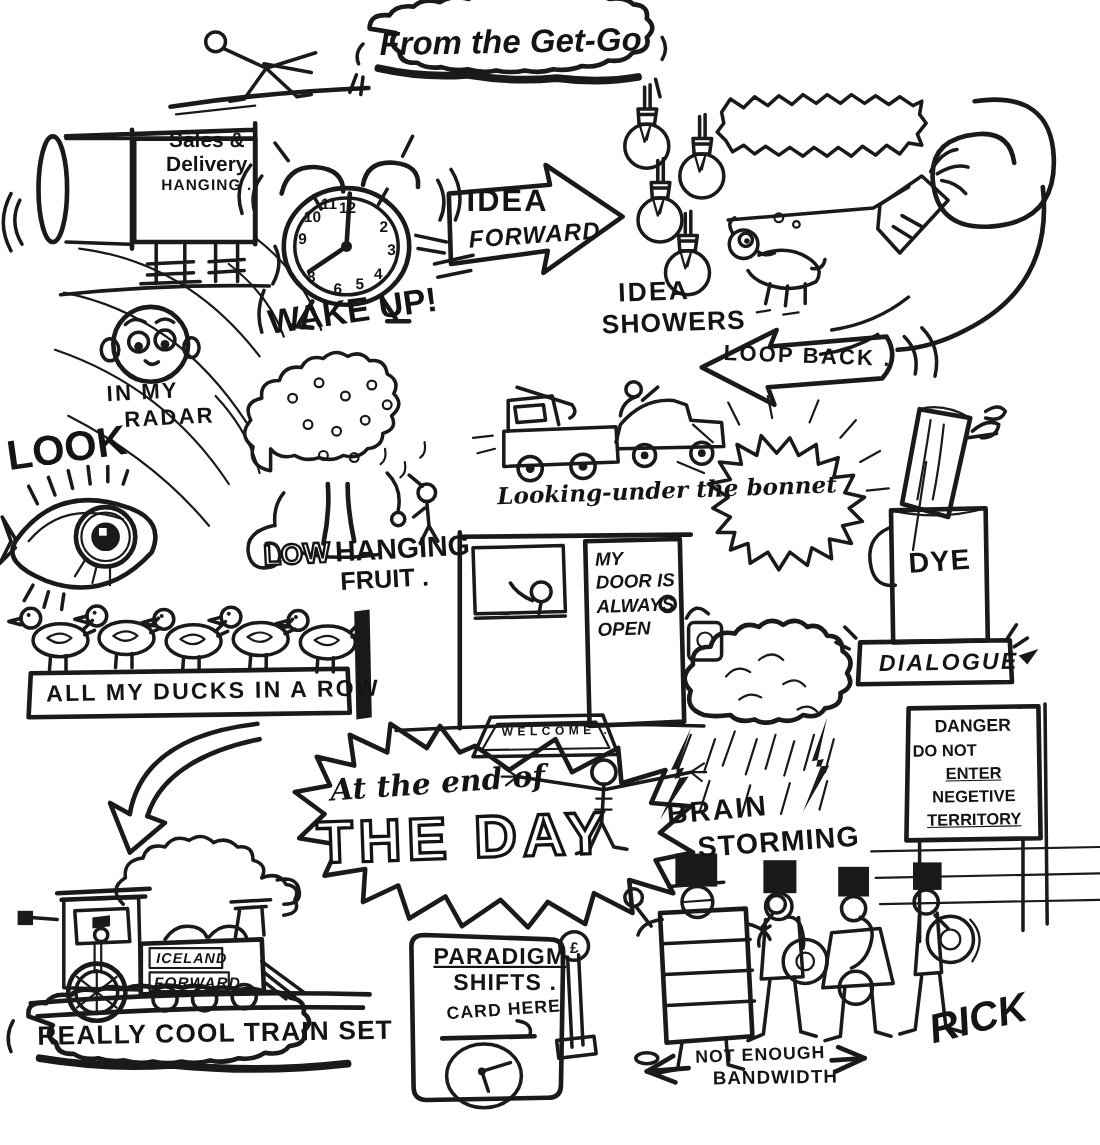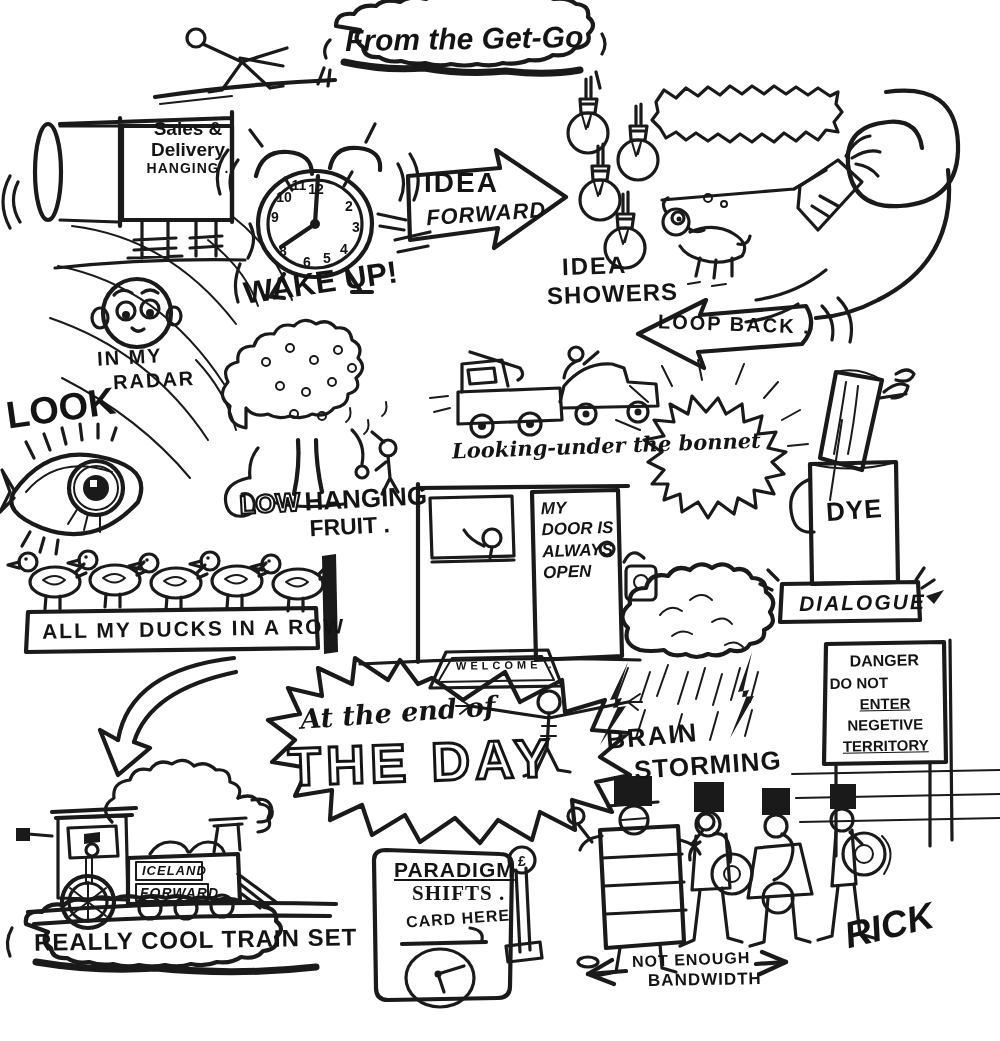--- a/index.html
+++ b/index.html
@@ -423,21 +423,21 @@
   <div class="u">ENTER</div>
   <div>NEGETIVE</div>
   <div class="u">TERRITORY</div>
 </div>
 
 <div class="label" style="left:142px;top:864px;font-size:13px;font-style:italic;letter-spacing:1px;">ICELAND</div>
 <div class="label" style="left:140px;top:886px;font-size:14px;font-style:italic;letter-spacing:1px;">FORWARD</div>
 <div class="label" style="left:34px;top:927px;font-size:24px;letter-spacing:1px;transform:rotate(-1deg);">REALLY COOL TRAIN SET</div>
 
 <div class="label" style="left:394px;top:858px;font-size:21px;letter-spacing:1px;text-decoration:underline;">PARADIGM</div>
-<div class="label" style="left:412px;top:882px;font-size:21px;letter-spacing:1px;font-family:Liberation Serif, serif;">SHIFTS .</div>
+<div class="label" style="left:412px;top:882px;font-size:21px;letter-spacing:1px;">SHIFTS .</div>
 <div class="label" style="left:406px;top:910px;font-size:16px;transform:rotate(-4deg);letter-spacing:1px;">CARD HERE</div>
 
 <div class="label" style="left:632px;top:951px;font-size:16px;transform:rotate(-2deg);letter-spacing:1px;">NOT ENOUGH</div>
 <div class="label" style="left:648px;top:971px;font-size:17px;transform:rotate(-1deg);letter-spacing:1px;">BANDWIDTH</div>
 
 <div class="label" style="left:844px;top:906px;font-size:37px;font-weight:900;font-style:italic;transform:rotate(-14deg);">RICK</div>
 
 </div>
 
 </body></html>

